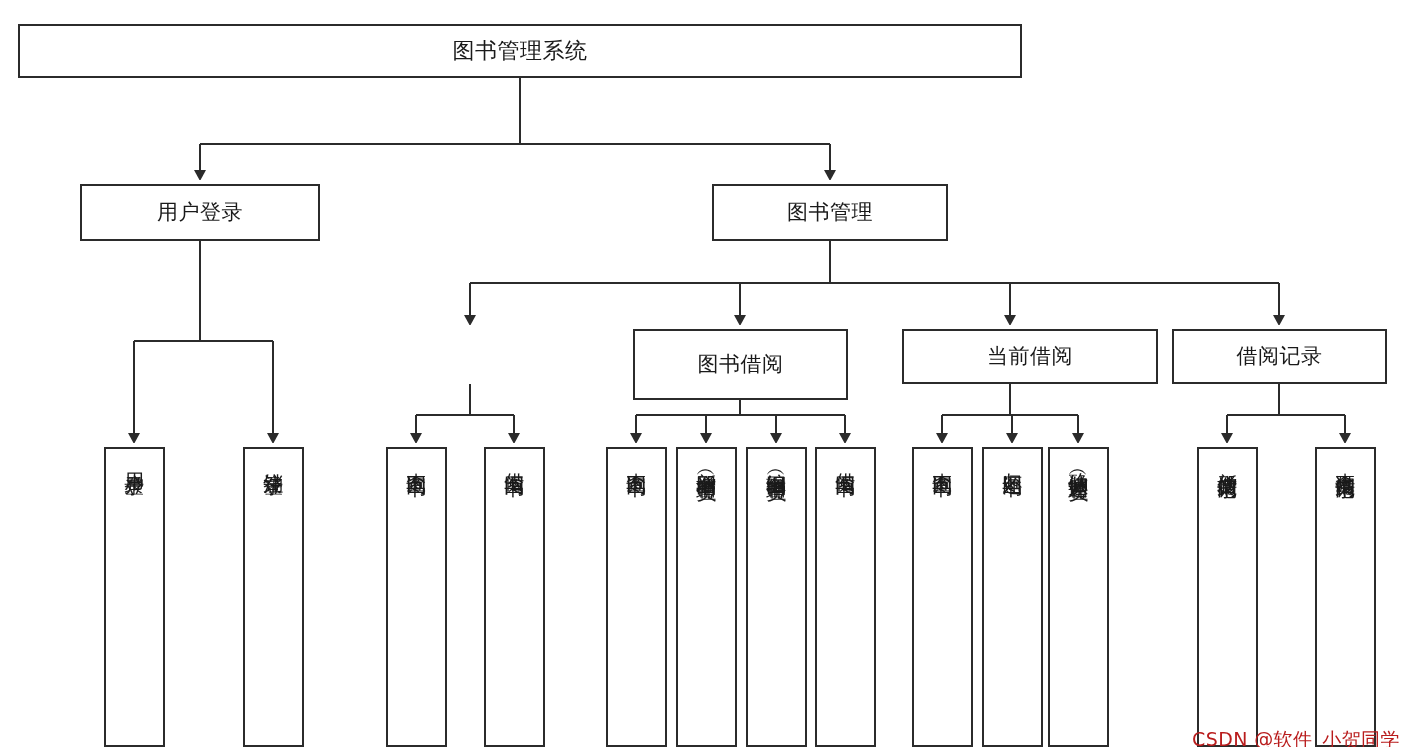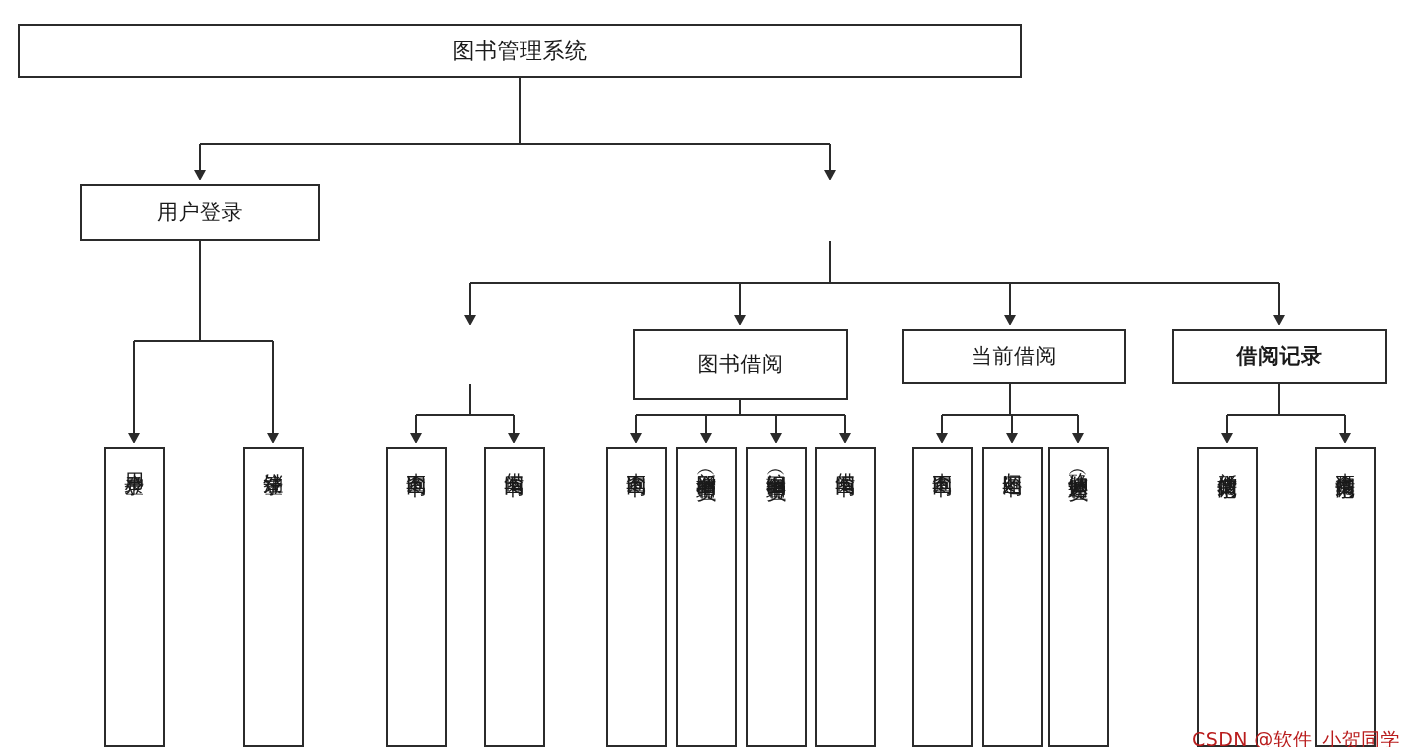--- a/index.html
+++ b/index.html
@@ -121,28 +121,31 @@
     </g>
   </svg>
 
   <div class="node horiz root" style="left:18px; top:13px; width:1004px; height:54px;">
     <span class="label">图书管理系统</span>
   </div>
 
   <div class="node horiz" style="left:80px; top:173px; width:240px; height:57px;">
     <span class="label">用户登录</span>
   </div>
+  <div class="node horiz" style="left:712px; top:173px; width:236px; height:57px;">
+    <span class="label">图书管理</span>
+  </div>
 
   <div class="node horiz" style="left:633px; top:318px; width:215px; height:71px;">
     <span class="label">图书借阅</span>
   </div>
-  <div class="node horiz" style="left:902px; top:318px; width:224px; height:55px;">
+  <div class="node horiz" style="left:902px; top:318px; width:256px; height:55px;">
     <span class="label">当前借阅</span>
   </div>
-  <div class="node horiz" style="left:1172px; top:318px; width:215px; height:55px;font-weight:bold;">
+  <div class="node horiz" style="left:1172px; top:318px; width:215px; height:55px;">
     <span class="label">借阅记录</span>
   </div>
 
   <div class="node vert" style="left:104px; top:436px; width:61px; height:300px;">
     <span class="label">用户登录</span>
   </div>
   <div class="node vert" style="left:243px; top:436px; width:61px; height:300px;">
     <span class="label">注销登录</span>
   </div>
   <div class="node vert" style="left:386px; top:436px; width:61px; height:300px;">

